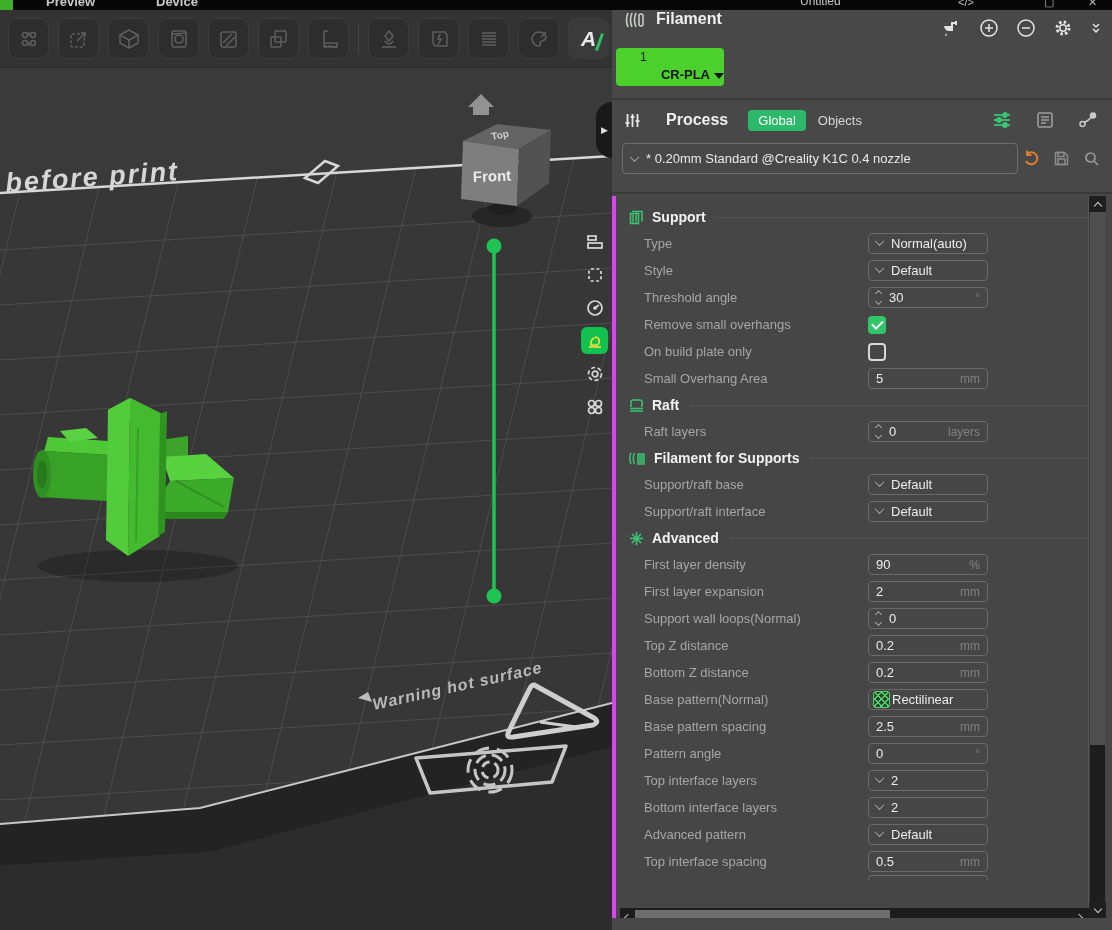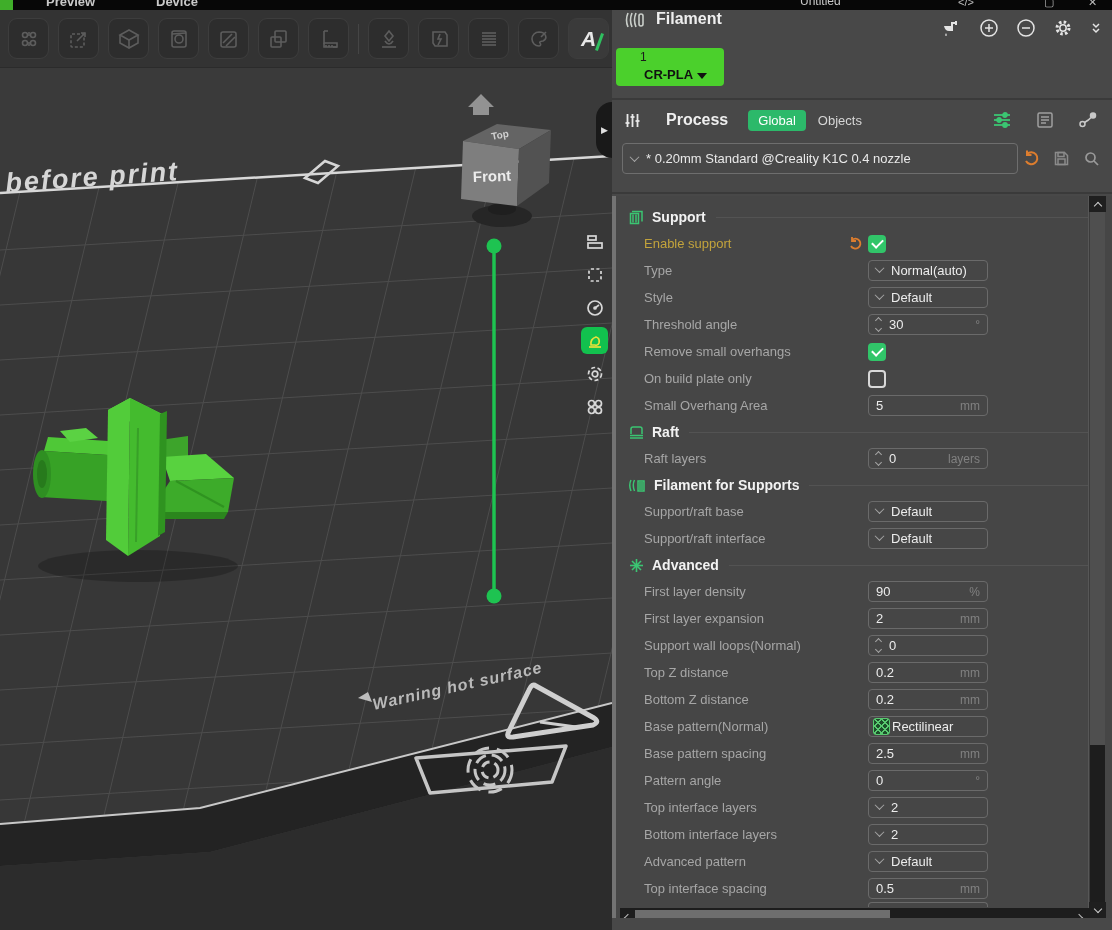--- a/index.html
+++ b/index.html
@@ -41,41 +41,41 @@
   
   .panel { position:absolute; left:612px; top:10px; width:500px; height:920px; background:#484848; }
 
   .fil-head { position:absolute; left:0; top:0; width:500px; height:40px; display:flex; }
   .fil-title { color:#efefef; font-size:16px; font-weight:bold; margin-left:10px; }
   .fil-icons { position:absolute; right:10px; top:7px; display:flex; gap:17px; align-items:center; }
   .fil-icons svg { stroke:#e4e4e4; fill:none; stroke-width:1.5; }
 
   .chip { position:absolute; left:4px; top:38px; width:108px; height:38px; background:#4bd02c; border-radius:4px; }
   .chip .chip-num { position:absolute; left:24px; top:2px; color:#123; font-size:12px; color:#1b1b1b; }
-  .chip .chip-name { position:absolute; left:0; right:0; top:19px; text-align:left; color:#111; font-size:13px; font-weight:bold;padding-left:28px; }
+  .chip .chip-name { position:absolute; left:0; right:0; top:19px; text-align:right; color:#111; font-size:13px; font-weight:bold;padding-left:28px; }
   .chip .chip-caret { display:inline-block; width:0; height:0; border-left:5px solid transparent; border-right:5px solid transparent;
                       border-top:6px solid #111; vertical-align:middle; margin-left:4px; }
 
   .divider-h { position:absolute; left:0; width:500px; height:2px; background:#3a3a3a; }
 
   .proc-row { position:absolute; left:0; top:92px; width:500px; height:36px; display:flex; align-items:center; }
   .proc-title { color:#efefef; font-size:16px; font-weight:bold; margin-left:25px; }
   .badge { background:#2cb96a; color:#fff; font-size:13px; border-radius:4px; padding:3px 10px; margin-left:20px; }
   .objects-lbl { color:#d6d6d6; font-size:13px; margin-left:12px; }
   .proc-icons { position:absolute; right:14px; display:flex; gap:24px; align-items:center; }
 
   .profile-row { position:absolute; left:0; top:133px; width:500px; height:32px; }
   .profile-field { position:absolute; left:10px; top:0; width:396px; height:31px; border:1px solid #6e6e6e; border-radius:4px;
                    display:flex; align-items:center; color:#e9e9e9; font-size:13px; padding:0 8px; }
   .profile-field .chev { margin-right:8px; }
   .profile-icons { position:absolute; left:410px; top:6px; display:flex; gap:13px; align-items:center; }
 
   
   .settings { position:absolute; left:0; top:186px; width:500px; height:722px; background:#464646; overflow:hidden;
-              border-left:4px solid #737373; }
+              border-left:4px solid #d946ef; }
   .settings-inner { padding-top:8px; }
 
   .sec-head { display:flex; align-items:center; height:26px; padding-left:12px; }
   .sec-head svg { margin-right:7px; }
   .sec-title { color:#f2f2f2; font-size:14px; font-weight:bold; white-space:nowrap; }
   .sec-line { flex:1; height:1px; background:#5e5e5e; opacity:.55; margin:0 14px 0 10px; }
 
   .row { display:flex; align-items:center; height:27px; padding-left:28px; }
   .row-label { width:224px; color:#a6a6a6; font-size:13px; }
   .row-label.hl { color:#c2a33c; width:204px; }
@@ -504,32 +504,20 @@
               <path d="M4,2.5 h10 v10"></path>
                 <rect x="2.5" y="4.5" width="8" height="10"></rect>
               <line x1="5" y1="5.5" x2="5" y2="13.5"></line>
                 <line x1="8" y1="5.5" x2="8" y2="13.5"></line>
             </g>
           </svg>
           <span class="sec-title">Support</span>
           <span class="sec-line"></span>
         </div>
 
-        <div class="row">
-          <span class="row-label hl">Enable support</span>
-          <span class="undo-mini">
-            <svg width="15" height="15">
-                <g stroke="#dd7d2e" stroke-width="1.8" fill="none">
-                  <path d="M4,4 a5,5 0 1 1 -1,6"></path>
-                  <polyline points="4,1 4,5 8,5"></polyline>
-                </g>
-              </svg>
-          </span>
-          <span class="cb on"></span>
-        </div>
 
         <div class="row">
           <span class="row-label">Type</span>
           <div class="ctl">
             <span class="chev"></span>
             <span>Normal(auto)</span>
           </div>
         </div>
 
         <div class="row">

